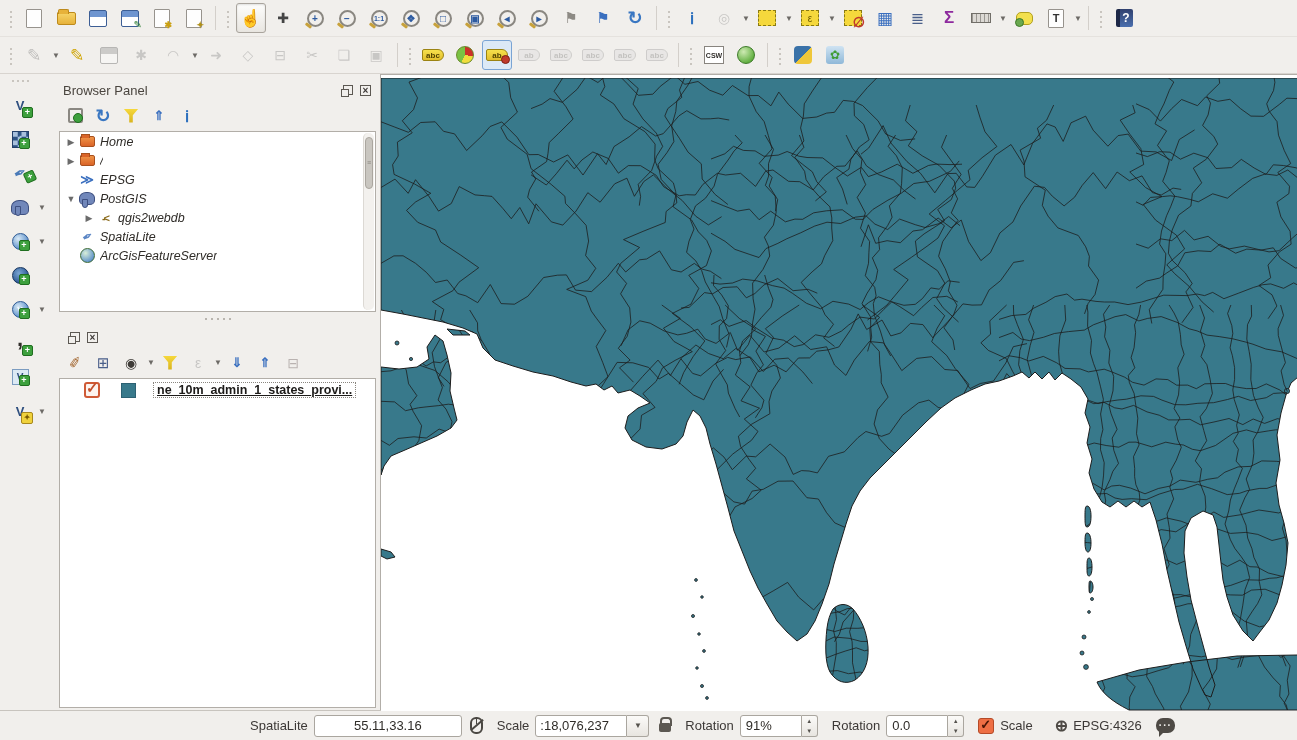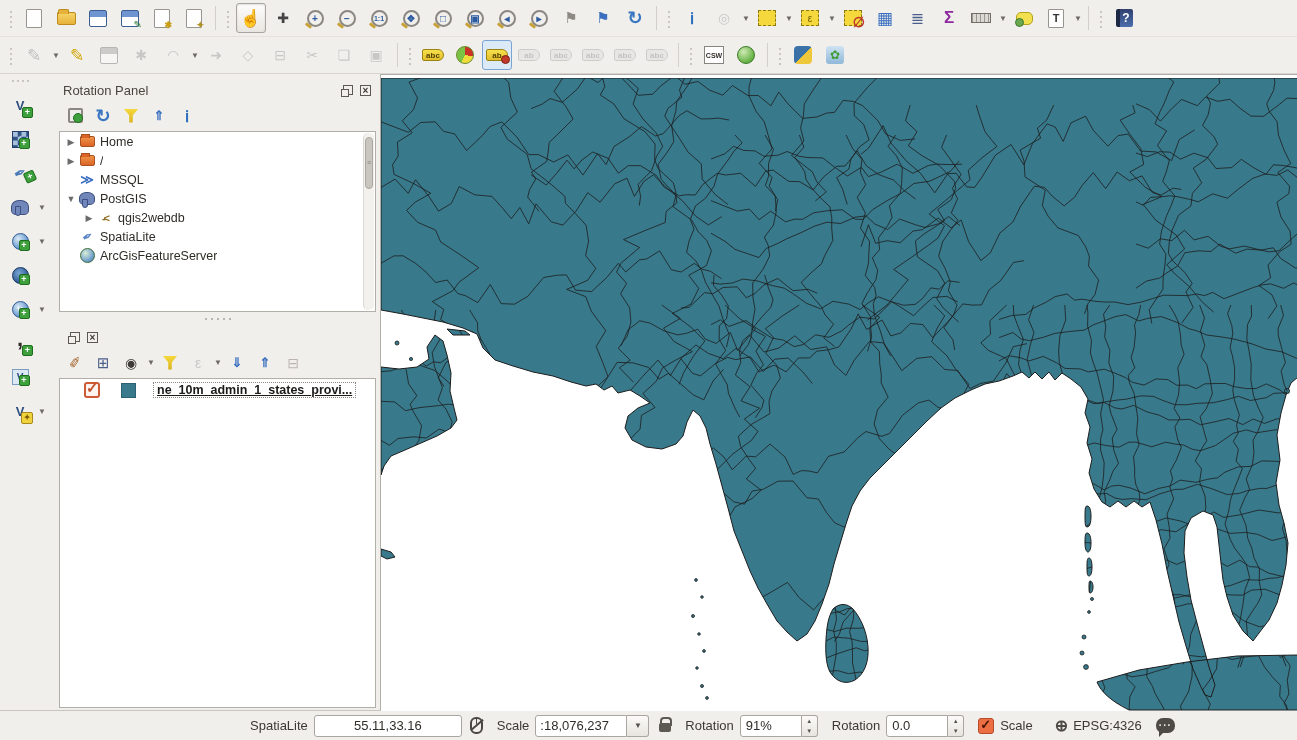--- a/index.html
+++ b/index.html
@@ -99,21 +99,21 @@
   .float-glyph::after { content:""; position:absolute; width:6px; height:6px; border:1px solid #5c5852; background:#f1efec; left:-3px; top:3px; }
   .close-glyph { width:11px; height:11px; border:1px solid #5c5852; font-size:10px; line-height:9px; text-align:center; color:#3c3836; font-weight:bold; }
   .panel-toolbar { display:flex; align-items:center; height:27px; padding:0 6px; }
   .panel-toolbar .tbtn { width:26px; height:24px; }
   .treebox { background:#fff; border:1px solid #b2aea8; margin:2px 4px 0 4px; position:relative; overflow:hidden; }
   #browser-tree { height:181px; }
   #layers-list { height:330px; }
   .trow { display:flex; align-items:center; height:19px; font-size:12.5px; color:#2f2c28; white-space:nowrap; }
   .texp { width:14px; text-align:center; font-size:9px; color:#6b6b6b; flex:none; }
   .tico { width:18px; height:16px; flex:none; display:flex; align-items:center; justify-content:center; position:relative; margin-right:4px; }
-  .tlabel { overflow:hidden; text-overflow:ellipsis; }
+  .tlabel { overflow:hidden; text-overflow:ellipsis;font-style:italic; }
   .ti-folder { width:15px; height:11px; background:linear-gradient(#ef9447,#da6428); border:1px solid #a8501e; border-radius:1px 2px 2px 2px; position:relative; }
   .ti-folder::before { content:""; position:absolute; top:-3px; left:0; width:7px; height:3px; background:#da6428; border:1px solid #a8501e; border-bottom:none; }
   .ti-star { font-size:14px; color:#c2bc93; }
   .ti-db2 { width:17px; height:13px; background:linear-gradient(#6f9ad0,#3f6cab); border-radius:2px; color:#fff; font-size:6px; font-weight:bold; display:flex; align-items:center; justify-content:center; }
   .ti-mssql { font-size:13px; font-weight:bold; color:#3a6fbf; }
   .ti-postgis { width:16px; height:13px; background:#7187ba; border-radius:45% 45% 35% 35%; border:1px solid #3d4f80; }
   .ti-postgis::after { content:""; position:absolute; width:4px; height:7px; background:#7187ba; border:1px solid #3d4f80; bottom:-1px; left:4px; border-radius:0 0 3px 3px; }
   .ti-branch { font-size:11px; font-weight:bold; color:#8a6a1a; letter-spacing:-2px; }
   .ti-spatialite { font-size:13px; color:#5b86c5; transform:rotate(-30deg); }
   .ti-arcgis { width:15px; height:15px; border-radius:50%; background:radial-gradient(circle at 35% 32%, #d8eed8, #5b8fc9 78%); border:1px solid #3c6a36; }
@@ -517,21 +517,21 @@
             <span class="ticon vnode starb">V</span>
           </div>
           <span class="ddarrow">▼</span>
         </div>
       </div>
   </div>
 
   <div id="panels">
 
     <div class="panel-header">
-      <span class="panel-title">Rotation Panel</span>
+      <span class="panel-title">Browser Panel</span>
       <span class="pbtn">
           <span class="float-glyph"></span>
         </span>
       <span class="pbtn">
           <span class="close-glyph">×</span>
         </span>
     </div>
     <div class="panel-toolbar">
         <div style="display: flex; align-items: center;">
           <div class="tbtn">
@@ -573,21 +573,21 @@
             <span class="tico">
               <span class="ti-folder"></span>
             </span>
             <span class="tlabel">/</span>
           </div>
           <div class="trow" style="padding-left: 4px;">
             <span class="texp"></span>
             <span class="tico">
               <span class="ti-mssql">≫</span>
             </span>
-            <span class="tlabel">MSSQL</span>
+            <span class="tlabel">EPSG</span>
           </div>
           <div class="trow" style="padding-left: 4px;">
             <span class="texp">▼</span>
             <span class="tico">
               <span class="ti-postgis"></span>
             </span>
             <span class="tlabel">PostGIS</span>
           </div>
           <div class="trow" style="padding-left: 22px;">
             <span class="texp">▶</span>

